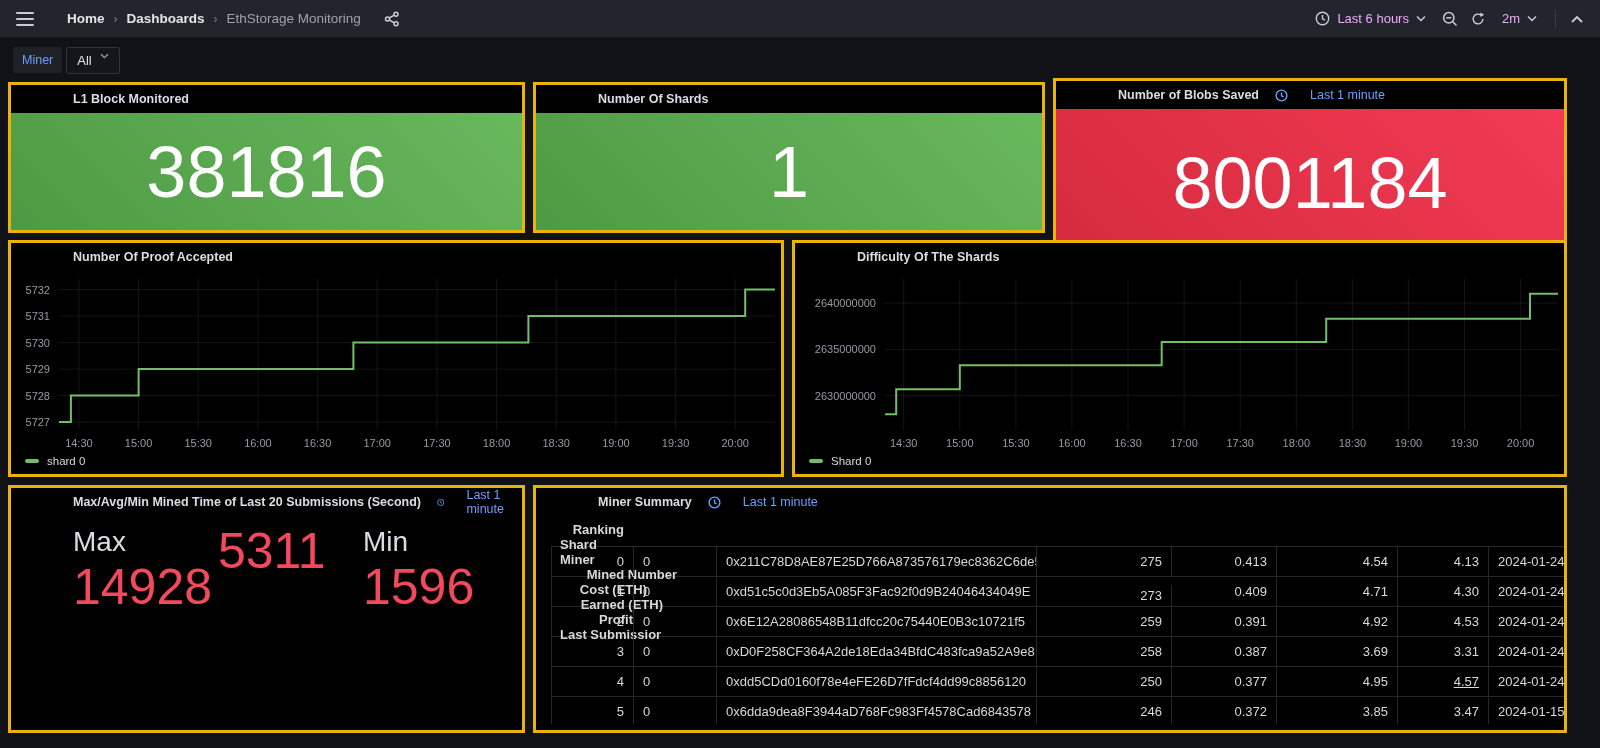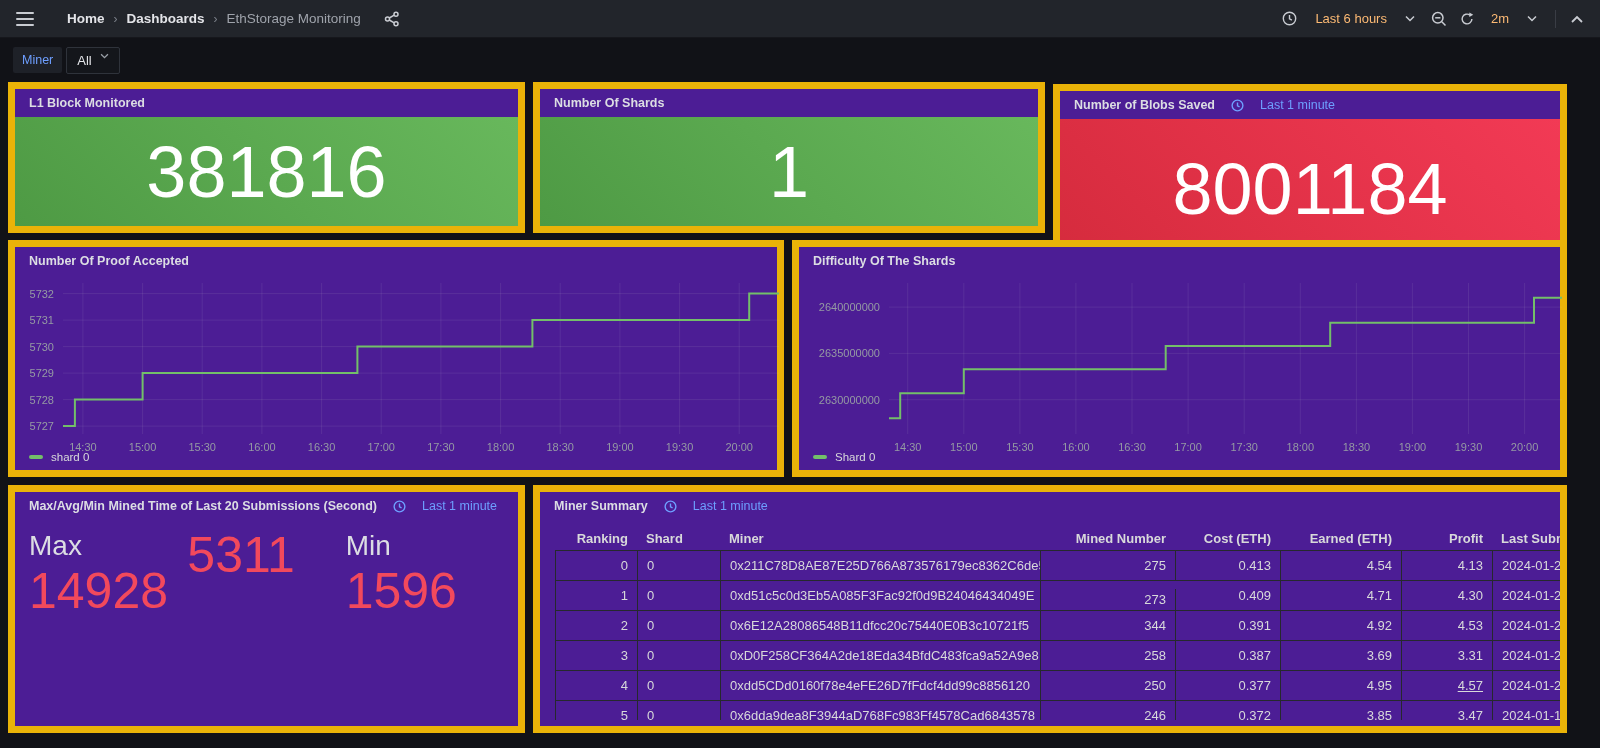--- a/index.html
+++ b/index.html
@@ -11,38 +11,38 @@
   
   .topnav{position:absolute;top:0;left:0;right:0;height:38px;background:#22252b;
     border-bottom:1px solid #16171c;display:flex;align-items:center;padding:0 12px;box-sizing:border-box;}
   .nav-left{display:flex;align-items:center;gap:19px;}
   .icon-btn{display:flex;align-items:center;justify-content:center;cursor:pointer;color:#b4b9c0;padding:4px;}
   .crumbs{display:flex;align-items:center;gap:9px;margin-left:10px;font-size:13.5px;}
   .crumb{font-weight:600;color:#e3e4e8;cursor:pointer;}
   .crumb.current{font-weight:400;color:#9fa3ab;cursor:default;}
   .crumb-sep{color:#7c818a;font-size:12px;}
   .nav-right{margin-left:auto;display:flex;align-items:center;gap:4px;}
-  .nav-ctl{display:flex;align-items:center;gap:18px;color:#fdba74;font-size:13px;font-weight:500;
+  .nav-ctl{display:flex;align-items:center;gap:7px;color:#f0abfc;font-size:13px;font-weight:500;
     padding:5px 8px;cursor:pointer;white-space:nowrap;}
   .nav-ctl svg, .icon-btn svg{display:block;}
   .nav-divider{width:1px;height:18px;background:#3a3d45;margin:0 6px;}
   
   .varrow{position:absolute;top:38px;left:0;height:44px;display:flex;align-items:center;padding-left:13px;gap:4px;}
   .var-label{background:#1e2128;color:#6e9fff;font-size:12.5px;font-weight:500;
     padding:6px 9px;border-radius:2px;}
   .var-value{background:#14161b;border:1px solid #2f333b;border-radius:2px;color:#e3e4e8;
     font-size:13px;font-weight:500;padding:5px 10px;display:flex;gap:8px;cursor:pointer;}
   
-  .panel{position:absolute;background:#4c1d95;border:7px solid #eab308;box-sizing:border-box;}
+  .panel{position:absolute;background:#000000;border:3px solid #eab308;box-sizing:border-box;padding-left:48px;}
   .panel-header{height:28px;display:flex;align-items:center;gap:16px;padding:0 14px;}
   .panel-title{font-size:12.5px;font-weight:600;color:#dcdde3;white-space:nowrap;}
-  .time-badge{display:flex;align-items:center;gap:16px;color:#6e9fff;font-size:12.5px;font-weight:500;}
+  .time-badge{display:flex;align-items:center;gap:22px;color:#6e9fff;font-size:12.5px;font-weight:500;}
   #p1{left:8px;top:82px;width:517px;height:151px;}
   #p2{left:533px;top:82px;width:512px;height:151px;}
-  #p3{left:1053px;top:84px;width:514px;height:181px;}
+  #p3{left:1053px;top:78px;width:514px;height:181px;}
   #p4{left:8px;top:240px;width:776px;height:237px;}
   #p5{left:792px;top:240px;width:775px;height:237px;}
   #p6{left:8px;top:485px;width:517px;height:248px;}
   #p7{left:533px;top:485px;width:1034px;height:248px;}
   
   .stat-body{position:absolute;left:0;right:0;top:28px;bottom:0;
     display:flex;align-items:center;justify-content:center;}
   .stat-body.green{background:linear-gradient(45deg,#4e9a44,#68b85c);}
   .stat-body.red{background:linear-gradient(45deg,#d52b3d,#f23a55);}
   .stat-value{font-size:72px;font-weight:500;color:#ffffff;}
@@ -57,21 +57,21 @@
   .legend-swatch{width:14px;height:4px;border-radius:2px;background:#73bf69;}
   
   .gauge-body{padding:10px 14px 0 14px;display:flex;}
   .gauge-stat{width:171px;}
   .gauge-label{font-size:28px;font-weight:400;color:#dcdde3;margin-bottom:4px;}
   .gauge-value{font-size:50px;font-weight:500;color:#f2495c;line-height:1;}
   
   .table-wrap{position:absolute;left:15px;right:0;top:34px;bottom:6px;overflow:hidden;font-size:13px;}
   .t-row{display:flex;height:29px;border-top:1px solid #26282e;border-left:1px solid #26282e;}
   .t-row:last-child{border-bottom:1px solid #26282e;}
-  .t-head{height:24px;border:none !important;font-weight:600;color:#e0e1e6;}
+  .t-head{height:24px;border:none !important;font-weight:600;color:#e0e1e6;flex-direction:column;}
   .t-cell{box-sizing:border-box;padding:0 9px;white-space:nowrap;overflow:hidden;flex:none;
     border-right:1px solid #26282e;display:flex;align-items:center;color:#d8d9da;}
   .t-head .t-cell{border:none;}
   .a-right{justify-content:flex-end;}
   .a-left{justify-content:flex-start;}
 </style>
 </head>
 <body>
 
 <div class="topnav">
@@ -342,21 +342,21 @@
         <div class="t-cell a-right" style="width: 135px; margin-top: 8px;">273</div>
         <div class="t-cell a-right" style="width: 105px;">0.409</div>
         <div class="t-cell a-right" style="width: 121px;">4.71</div>
         <div class="t-cell a-right" style="width: 91px;">4.30</div>
         <div class="t-cell a-left" style="width: 110px;">2024-01-24 16</div>
       </div>
       <div class="t-row">
         <div class="t-cell a-right" style="width: 82px;">2</div>
         <div class="t-cell a-left" style="width: 83px;">0</div>
         <div class="t-cell a-left" style="width: 320px;">0x6E12A28086548B11dfcc20c75440E0B3c10721f5</div>
-        <div class="t-cell a-right" style="width: 135px;">344</div>
+        <div class="t-cell a-right" style="width: 135px;">259</div>
         <div class="t-cell a-right" style="width: 105px;">0.391</div>
         <div class="t-cell a-right" style="width: 121px;">4.92</div>
         <div class="t-cell a-right" style="width: 91px;">4.53</div>
         <div class="t-cell a-left" style="width: 110px;">2024-01-24 13</div>
       </div>
       <div class="t-row">
         <div class="t-cell a-right" style="width: 82px;">3</div>
         <div class="t-cell a-left" style="width: 83px;">0</div>
         <div class="t-cell a-left" style="width: 320px;">0xD0F258CF364A2de18Eda34BfdC483fca9a52A9e8</div>
         <div class="t-cell a-right" style="width: 135px;">258</div>

